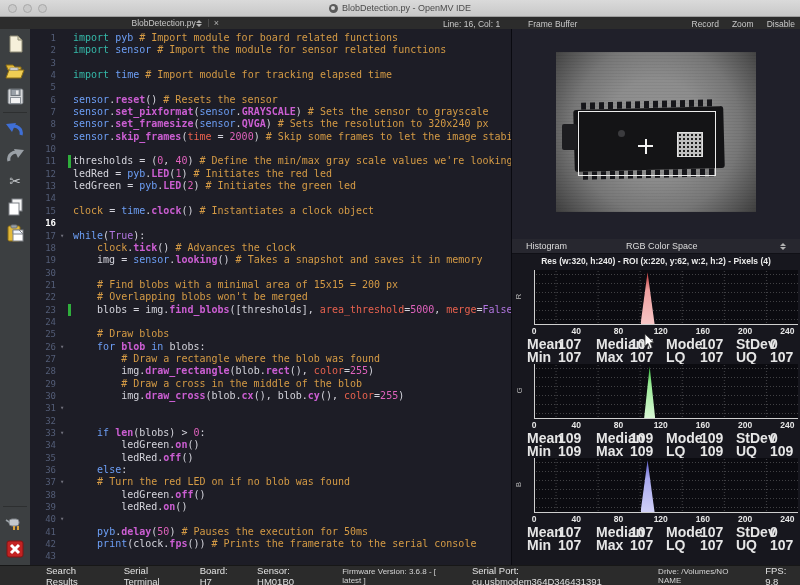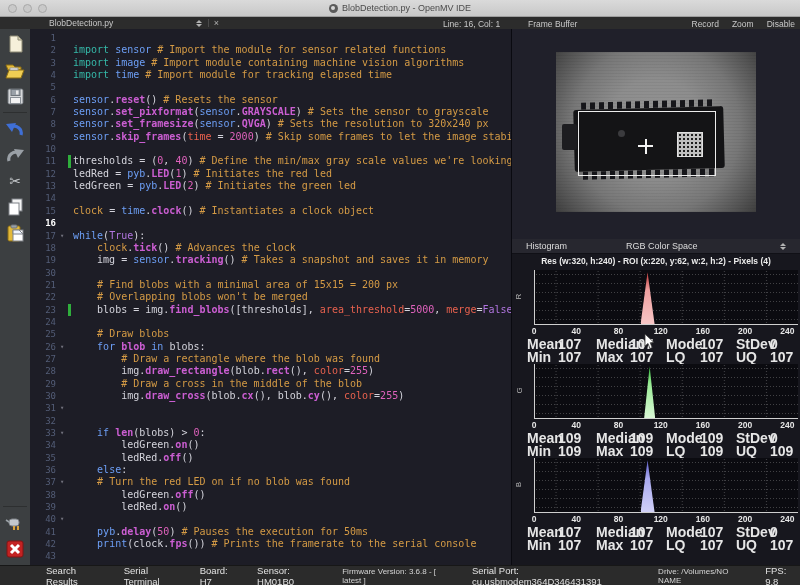--- a/index.html
+++ b/index.html
@@ -14,21 +14,21 @@
   .light { width:9px; height:9px; border-radius:50%; background:#c9c9c9; border:1px solid #a8a8a8; }
   .wintitle { font-size:9px; color:#4c4c4c; display:flex; align-items:center; gap:4px; }
   .app-icon { width:9px; height:9px; border-radius:50%; background:#5b5b5b; position:relative; }
   .app-icon:after { content:""; position:absolute; left:2.5px; top:2.5px; width:4px; height:4px;
                     border-radius:50%; background:#d8d8d8; }
 
   
   .tabbar { height:12px; background:#2c2c2c; position:relative; color:#c9c9c9; font-size:8.5px; }
   .tab { position:absolute; left:45px; top:0; width:178px; height:100%;
          display:flex; align-items:center; padding:0 4px; }
-  .tab-label { flex:1; }
+  .tab-label { flex:1;text-align:right; }
   .updown { display:flex; flex-direction:column; gap:1px; margin-right:6px; }
   .updown i { display:block; width:0; height:0; border-left:3px solid transparent;
               border-right:3px solid transparent; }
   .updown i.up { border-bottom:3px solid #b2b2b2; }
   .updown i.dn { border-top:3px solid #b2b2b2; }
   .tab-sep { width:1px; height:8px; background:#4a4a4a; margin-right:5px; }
   .tab-close { color:#b2b2b2; font-size:9px; line-height:9px; }
   .linecol { position:absolute; left:443px; top:1.5px; }
   .fb-label { position:absolute; left:528px; top:1.5px; }
   .tab-right { position:absolute; right:5px; top:1.5px; display:flex; gap:13px; }
@@ -226,39 +226,39 @@
     <span class="tbicon">
       <svg width="18" height="18" viewBox="0 0 18 18">
           <rect x="1" y="1" width="16" height="16" rx="2" fill="#c32222" stroke="#7e1414"></rect>
           <path d="M5 5 L13 13 M13 5 L5 13" stroke="#ffffff" stroke-width="3"></path>
         </svg>
     </span>
   </div>
 
   <div class="editor">
     <div>
-        <div class="code-line"><span class="ln-num">1</span><span class="ln-fold"></span><span class="ln-mark"></span></div>
+        <div class="code-line"><span class="ln-num">1</span><span class="ln-fold"></span><span class="ln-mark"></span><span class="ln-code"><span class="tok-imp">import</span><span class="tok-pln"> </span><span class="tok-mod">pyb</span><span class="tok-pln"> </span><span class="tok-com"># Import module for board related functions</span></span></div>
         <div class="code-line"><span class="ln-num">2</span><span class="ln-fold"></span><span class="ln-mark"></span><span class="ln-code"><span class="tok-imp">import</span><span class="tok-pln"> </span><span class="tok-mod">sensor</span><span class="tok-pln"> </span><span class="tok-com"># Import the module for sensor related functions</span></span></div>
-        <div class="code-line"><span class="ln-num">3</span><span class="ln-fold"></span><span class="ln-mark"></span><span class="ln-code"><span class="tok-imp">import</span><span class="tok-pln"> </span><span class="tok-mod">image</span><span class="tok-pln"> </span><span class="tok-com"># Import module containing machine vision algorithms</span></span></div>
+        <div class="code-line"><span class="ln-num">3</span><span class="ln-fold"></span><span class="ln-mark"></span></div>
         <div class="code-line"><span class="ln-num">4</span><span class="ln-fold"></span><span class="ln-mark"></span><span class="ln-code"><span class="tok-imp">import</span><span class="tok-pln"> </span><span class="tok-mod">time</span><span class="tok-pln"> </span><span class="tok-com"># Import module for tracking elapsed time</span></span></div>
         <div class="code-line"><span class="ln-num">5</span><span class="ln-fold"></span><span class="ln-mark"></span><span class="ln-code"></span></div>
         <div class="code-line"><span class="ln-num">6</span><span class="ln-fold"></span><span class="ln-mark"></span><span class="ln-code"><span class="tok-mod">sensor</span><span class="tok-pln">.</span><span class="tok-fn">reset</span><span class="tok-pln">() </span><span class="tok-com"># Resets the sensor</span></span></div>
         <div class="code-line"><span class="ln-num">7</span><span class="ln-fold"></span><span class="ln-mark"></span><span class="ln-code"><span class="tok-mod">sensor</span><span class="tok-pln">.</span><span class="tok-fn">set_pixformat</span><span class="tok-pln">(</span><span class="tok-mod">sensor</span><span class="tok-pln">.</span><span class="tok-fn">GRAYSCALE</span><span class="tok-pln">) </span><span class="tok-com"># Sets the sensor to grayscale</span></span></div>
         <div class="code-line"><span class="ln-num">8</span><span class="ln-fold"></span><span class="ln-mark"></span><span class="ln-code"><span class="tok-mod">sensor</span><span class="tok-pln">.</span><span class="tok-fn">set_framesize</span><span class="tok-pln">(</span><span class="tok-mod">sensor</span><span class="tok-pln">.</span><span class="tok-fn">QVGA</span><span class="tok-pln">) </span><span class="tok-com"># Sets the resolution to 320x240 px</span></span></div>
         <div class="code-line"><span class="ln-num">9</span><span class="ln-fold"></span><span class="ln-mark"></span><span class="ln-code"><span class="tok-mod">sensor</span><span class="tok-pln">.</span><span class="tok-fn">skip_frames</span><span class="tok-pln">(</span><span class="tok-arg">time</span><span class="tok-pln"> = </span><span class="tok-num">2000</span><span class="tok-pln">) </span><span class="tok-com"># Skip some frames to let the image stabilize</span></span></div>
         <div class="code-line"><span class="ln-num">10</span><span class="ln-fold"></span><span class="ln-mark"></span><span class="ln-code"></span></div>
         <div class="code-line"><span class="ln-num">11</span><span class="ln-fold"></span><span class="ln-mark changed"></span><span class="ln-code"><span class="tok-pln">thresholds = (</span><span class="tok-num">0</span><span class="tok-pln">, </span><span class="tok-num">40</span><span class="tok-pln">) </span><span class="tok-com"># Define the min/max gray scale values we're looking for</span></span></div>
         <div class="code-line"><span class="ln-num">12</span><span class="ln-fold"></span><span class="ln-mark"></span><span class="ln-code"><span class="tok-pln">ledRed = </span><span class="tok-mod">pyb</span><span class="tok-pln">.</span><span class="tok-fn">LED</span><span class="tok-pln">(</span><span class="tok-num">1</span><span class="tok-pln">) </span><span class="tok-com"># Initiates the red led</span></span></div>
         <div class="code-line"><span class="ln-num">13</span><span class="ln-fold"></span><span class="ln-mark"></span><span class="ln-code"><span class="tok-pln">ledGreen = </span><span class="tok-mod">pyb</span><span class="tok-pln">.</span><span class="tok-fn">LED</span><span class="tok-pln">(</span><span class="tok-num">2</span><span class="tok-pln">) </span><span class="tok-com"># Initiates the green led</span></span></div>
         <div class="code-line"><span class="ln-num">14</span><span class="ln-fold"></span><span class="ln-mark"></span><span class="ln-code"></span></div>
         <div class="code-line"><span class="ln-num">15</span><span class="ln-fold"></span><span class="ln-mark"></span><span class="ln-code"><span class="tok-gold">clock</span><span class="tok-pln"> = </span><span class="tok-mod">time</span><span class="tok-pln">.</span><span class="tok-fn">clock</span><span class="tok-pln">() </span><span class="tok-com"># Instantiates a clock object</span></span></div>
         <div class="code-line"><span class="ln-num current">16</span><span class="ln-fold"></span><span class="ln-mark"></span><span class="ln-code"></span></div>
         <div class="code-line"><span class="ln-num">17</span><span class="ln-fold">▾</span><span class="ln-mark"></span><span class="ln-code"><span class="tok-kw">while</span><span class="tok-pln">(</span><span class="tok-bool">True</span><span class="tok-pln">):</span></span></div>
         <div class="code-line"><span class="ln-num">18</span><span class="ln-fold"></span><span class="ln-mark"></span><span class="ln-code"><span class="tok-pln">    </span><span class="tok-gold">clock</span><span class="tok-pln">.</span><span class="tok-fn">tick</span><span class="tok-pln">() </span><span class="tok-com"># Advances the clock</span></span></div>
-        <div class="code-line"><span class="ln-num">19</span><span class="ln-fold"></span><span class="ln-mark"></span><span class="ln-code"><span class="tok-pln">    img = </span><span class="tok-mod">sensor</span><span class="tok-pln">.</span><span class="tok-fn">tracking</span><span class="tok-pln">() </span><span class="tok-com"># Takes a snapshot and saves it in memory</span></span></div>
+        <div class="code-line"><span class="ln-num">19</span><span class="ln-fold"></span><span class="ln-mark"></span><span class="ln-code"><span class="tok-pln">    img = </span><span class="tok-mod">sensor</span><span class="tok-pln">.</span><span class="tok-fn">looking</span><span class="tok-pln">() </span><span class="tok-com"># Takes a snapshot and saves it in memory</span></span></div>
         <div class="code-line"><span class="ln-num">30</span><span class="ln-fold"></span><span class="ln-mark"></span><span class="ln-code"></span></div>
         <div class="code-line"><span class="ln-num">21</span><span class="ln-fold"></span><span class="ln-mark"></span><span class="ln-code"><span class="tok-pln">    </span><span class="tok-com"># Find blobs with a minimal area of 15x15 = 200 px</span></span></div>
         <div class="code-line"><span class="ln-num">22</span><span class="ln-fold"></span><span class="ln-mark"></span><span class="ln-code"><span class="tok-pln">    </span><span class="tok-com"># Overlapping blobs won't be merged</span></span></div>
         <div class="code-line"><span class="ln-num">23</span><span class="ln-fold"></span><span class="ln-mark changed"></span><span class="ln-code"><span class="tok-pln">    blobs = img.</span><span class="tok-fn">find_blobs</span><span class="tok-pln">([thresholds], </span><span class="tok-arg">area_threshold</span><span class="tok-pln">=</span><span class="tok-num">5000</span><span class="tok-pln">, </span><span class="tok-arg">merge</span><span class="tok-pln">=</span><span class="tok-bool">False</span></span></div>
         <div class="code-line"><span class="ln-num">24</span><span class="ln-fold"></span><span class="ln-mark"></span><span class="ln-code"></span></div>
         <div class="code-line"><span class="ln-num">25</span><span class="ln-fold"></span><span class="ln-mark"></span><span class="ln-code"><span class="tok-pln">    </span><span class="tok-com"># Draw blobs</span></span></div>
         <div class="code-line"><span class="ln-num">26</span><span class="ln-fold">▾</span><span class="ln-mark"></span><span class="ln-code"><span class="tok-pln">    </span><span class="tok-kw">for</span><span class="tok-pln"> </span><span class="tok-fn">blob</span><span class="tok-pln"> </span><span class="tok-kw">in</span><span class="tok-pln"> blobs:</span></span></div>
         <div class="code-line"><span class="ln-num">27</span><span class="ln-fold"></span><span class="ln-mark"></span><span class="ln-code"><span class="tok-pln">        </span><span class="tok-com"># Draw a rectangle where the blob was found</span></span></div>
         <div class="code-line"><span class="ln-num">28</span><span class="ln-fold"></span><span class="ln-mark"></span><span class="ln-code"><span class="tok-pln">        img.</span><span class="tok-fn">draw_rectangle</span><span class="tok-pln">(blob.</span><span class="tok-fn">rect</span><span class="tok-pln">(), </span><span class="tok-arg">color</span><span class="tok-pln">=</span><span class="tok-num">255</span><span class="tok-pln">)</span></span></div>
         <div class="code-line"><span class="ln-num">29</span><span class="ln-fold"></span><span class="ln-mark"></span><span class="ln-code"><span class="tok-pln">        </span><span class="tok-com"># Draw a cross in the middle of the blob</span></span></div>

